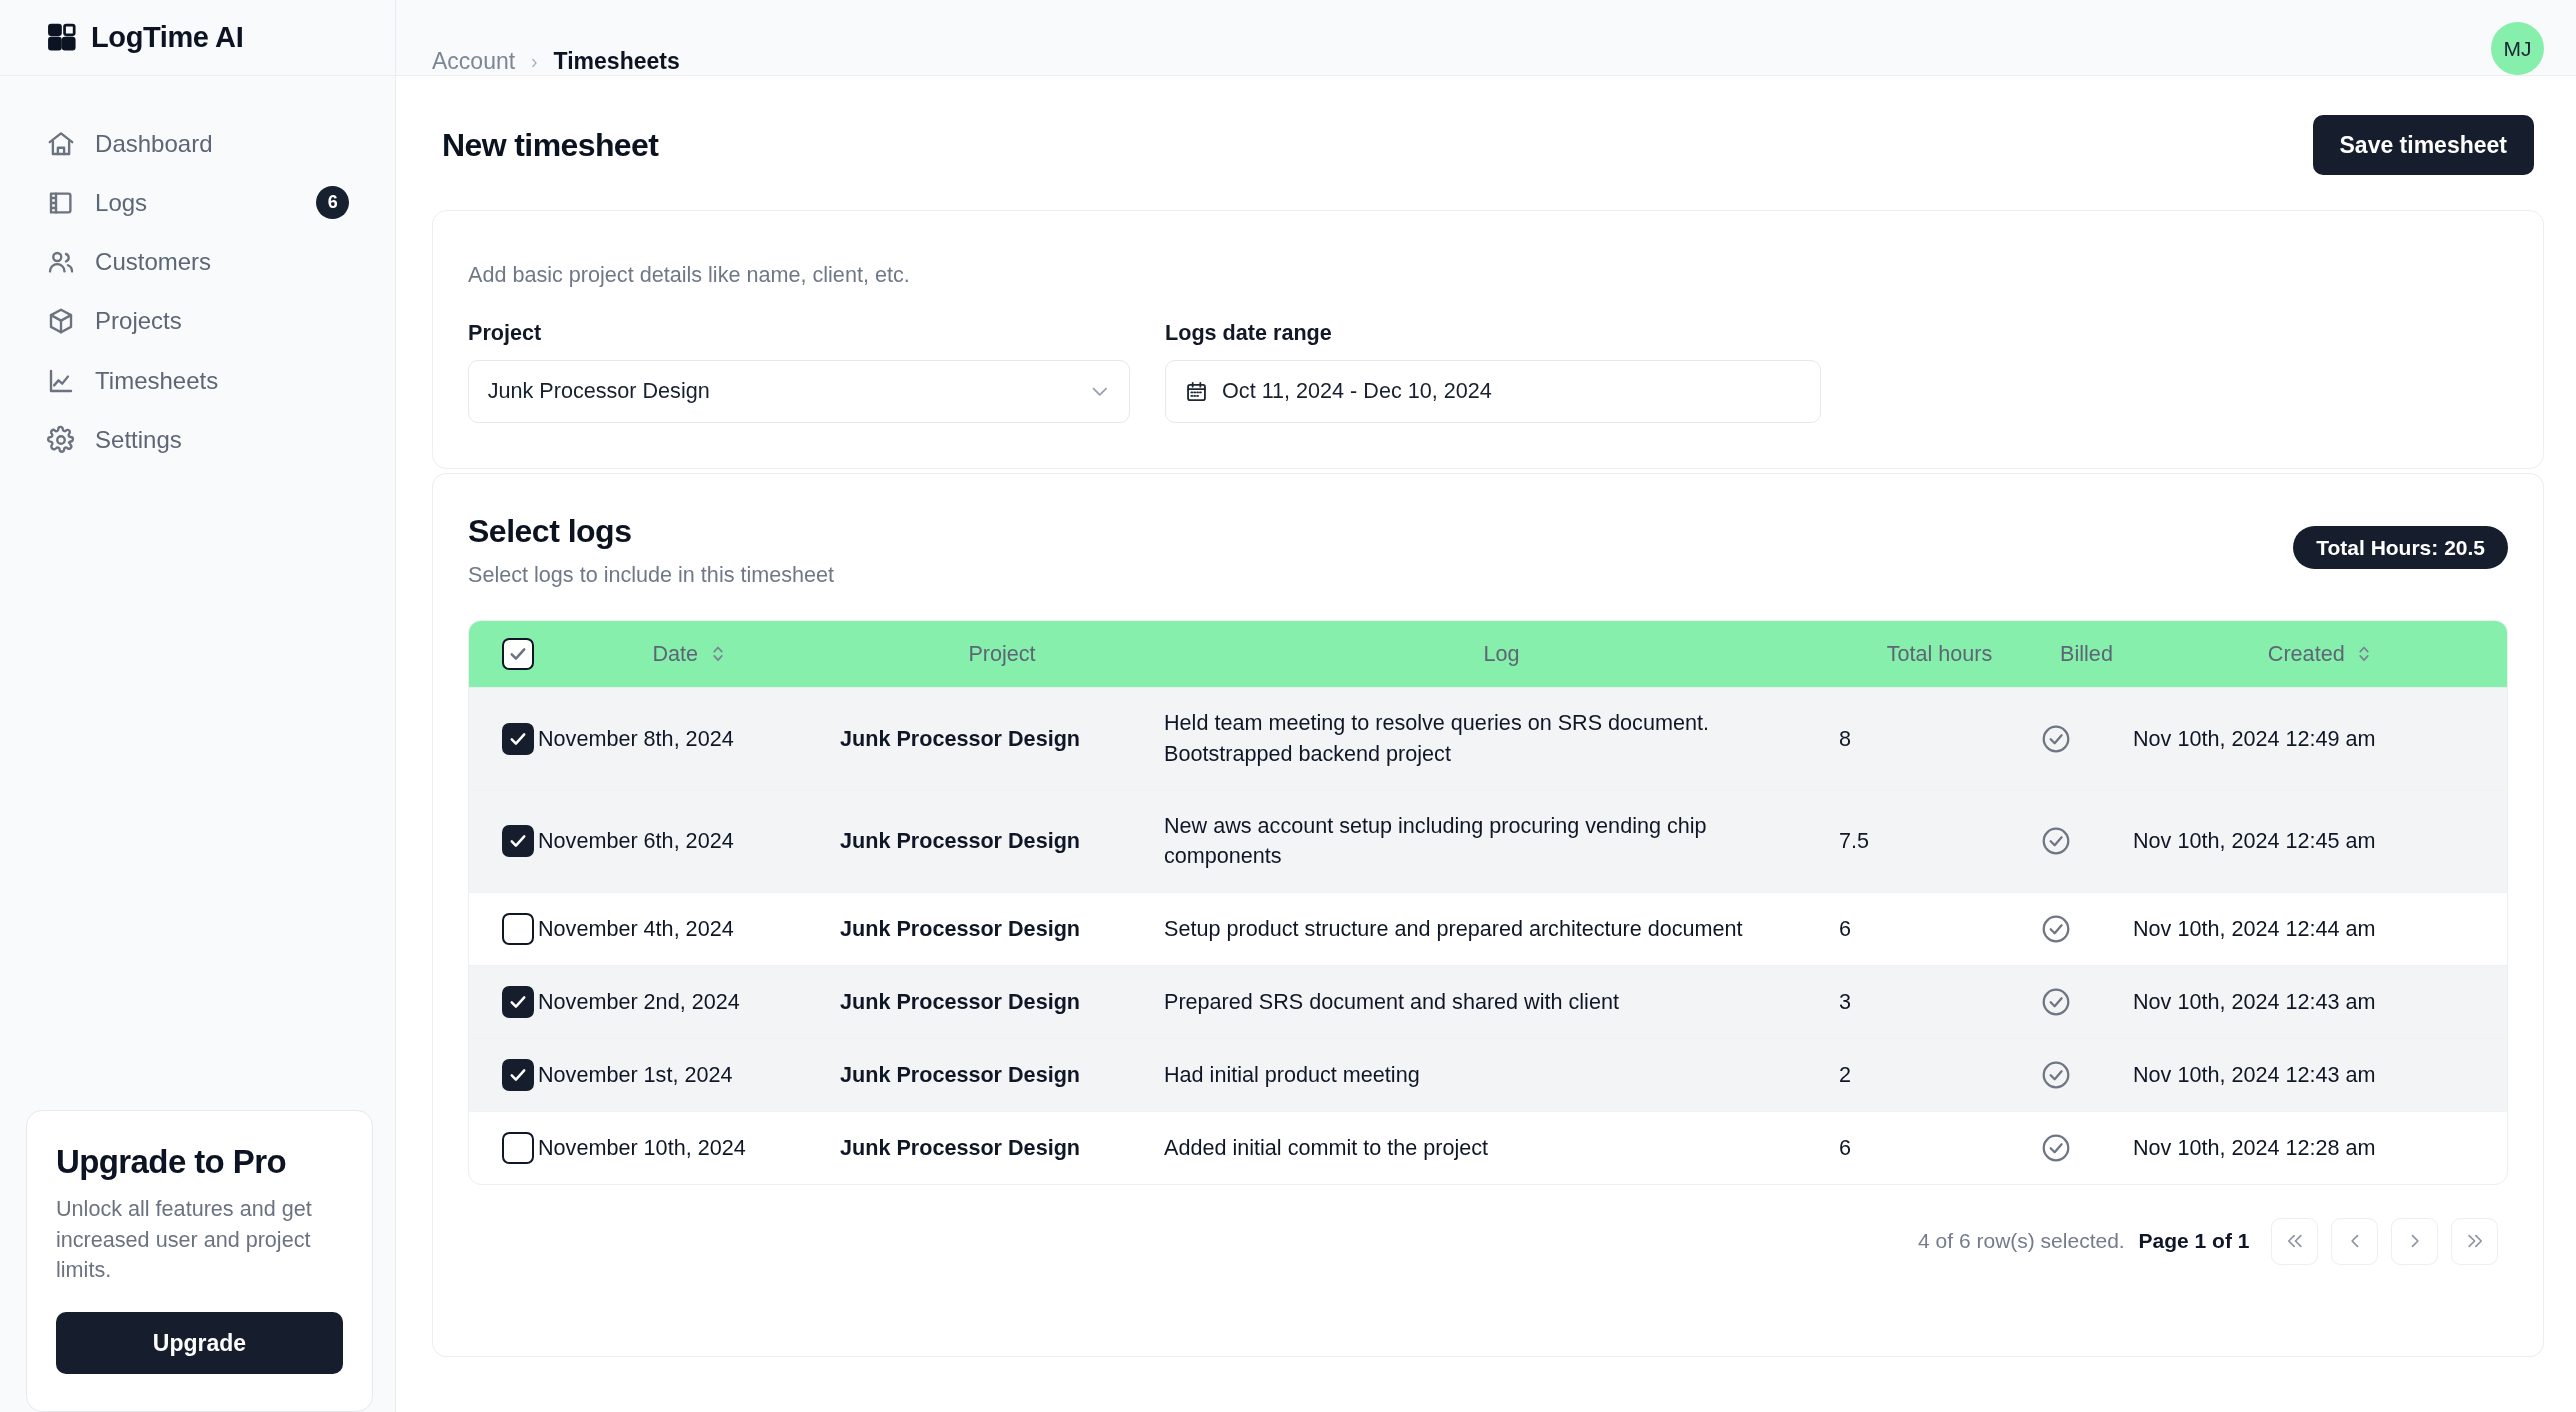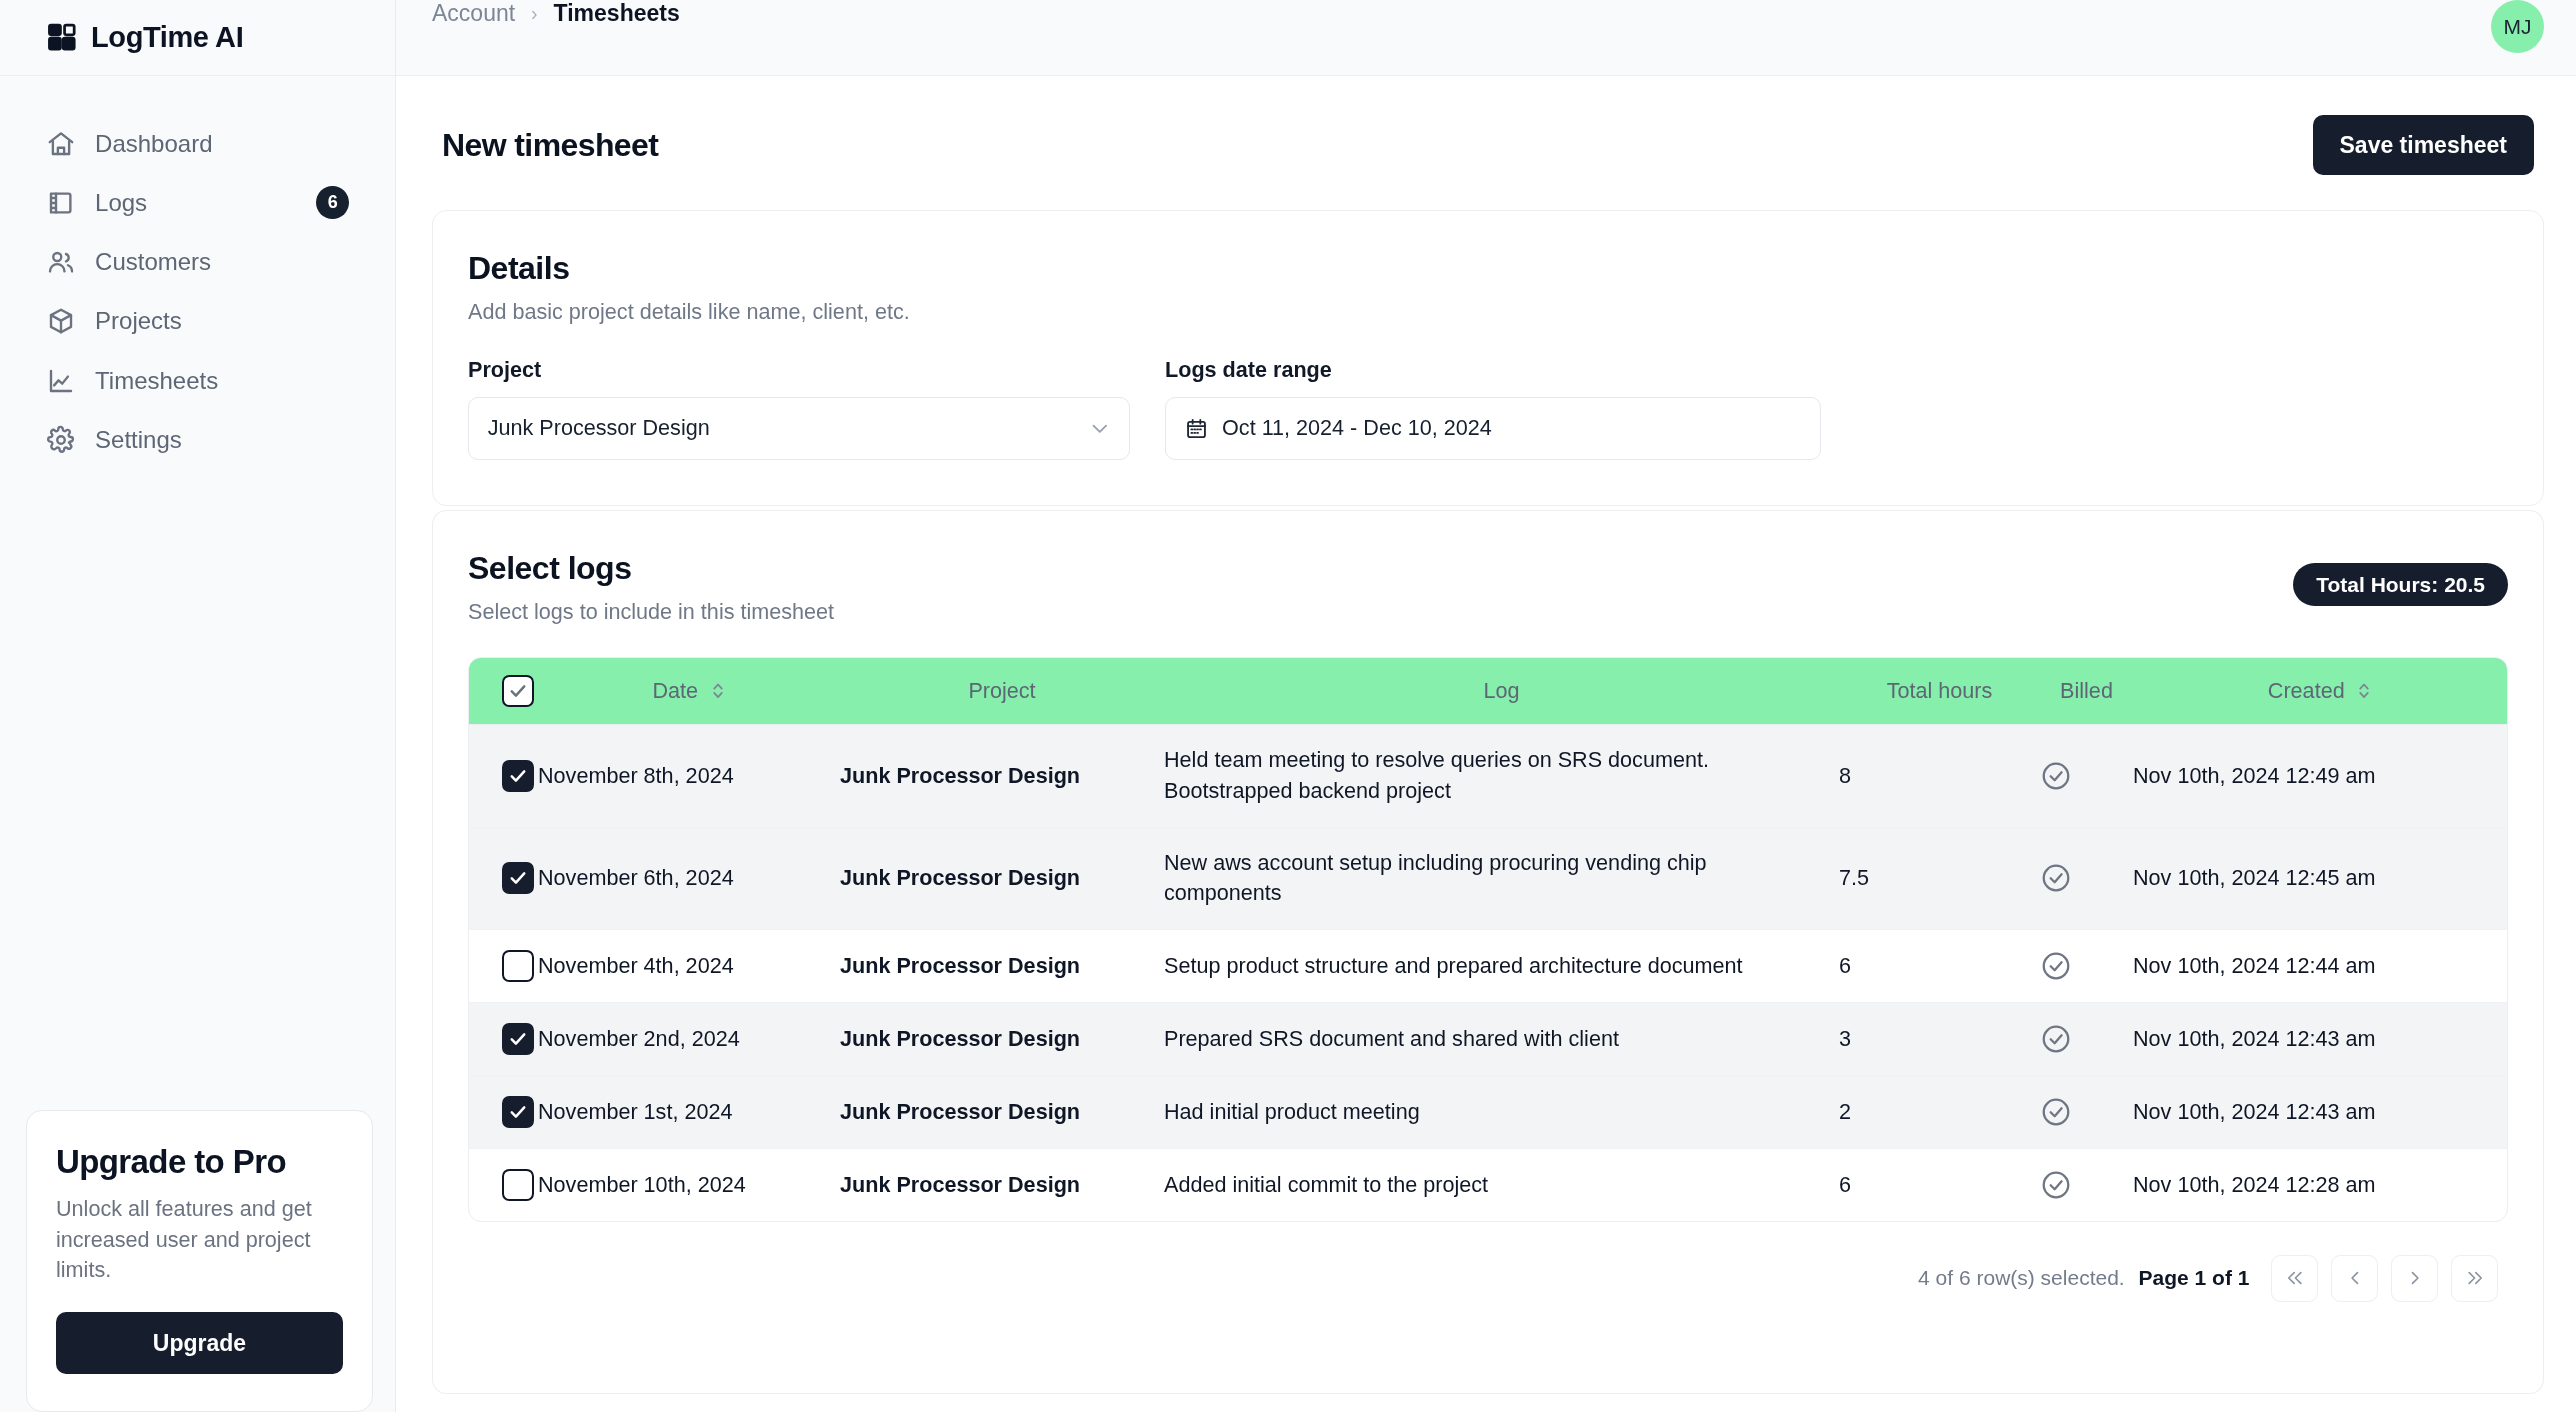--- a/index.html
+++ b/index.html
@@ -72,21 +72,21 @@
     font-family: "Liberation Sans", sans-serif;
     cursor: pointer;
   }
 
   
   .main { flex: 1 1 auto; display: flex; flex-direction: column; min-width: 0; background: #ffffff; }
   .topbar {
     height: 76px; flex: 0 0 76px;
     background: #f9fafb;
     border-bottom: 1.4px solid #eceef1;
-    display: flex; align-items: flex-start;
+    display: flex; align-items: flex-end;
     padding: 0 32px 0 36px;
   }
   .crumbs { display: flex; align-items: center; gap: 16px; }
   .crumb-muted { font-size: 23px; color: #7c8696; }
   .crumb-sep { font-size: 19.4px; color: #aab1bc; }
   .crumb-active { font-size: 23px; color: #0c1322; font-weight: 600; }
   .avatar {
     margin-left: auto;
     width: 53px; height: 53px; border-radius: 50%;
     background: #86efac; color: #1b2435;
@@ -318,21 +318,20 @@
     </header>
 
     <div class="content">
 
       <div class="page-head">
         <h1 class="page-title">New timesheet</h1>
         <button class="save-btn">Save timesheet</button>
       </div>
 
       <section class="panel details">
-        <div class="sec-title">Details</div>
         <div class="sec-sub">Add basic project details like name, client, etc.</div>
 
         <div class="fields">
           <div class="field project">
             <label class="field-label">Project</label>
             <div class="control">
               <span class="grow">Junk Processor Design</span>
               <svg class="chev" viewBox="0 0 24 24" fill="none" stroke="currentColor" stroke-width="2" stroke-linecap="round" stroke-linejoin="round">
                 <path d="M5 8.5 12 15.5l7-7"></path>
               </svg>

